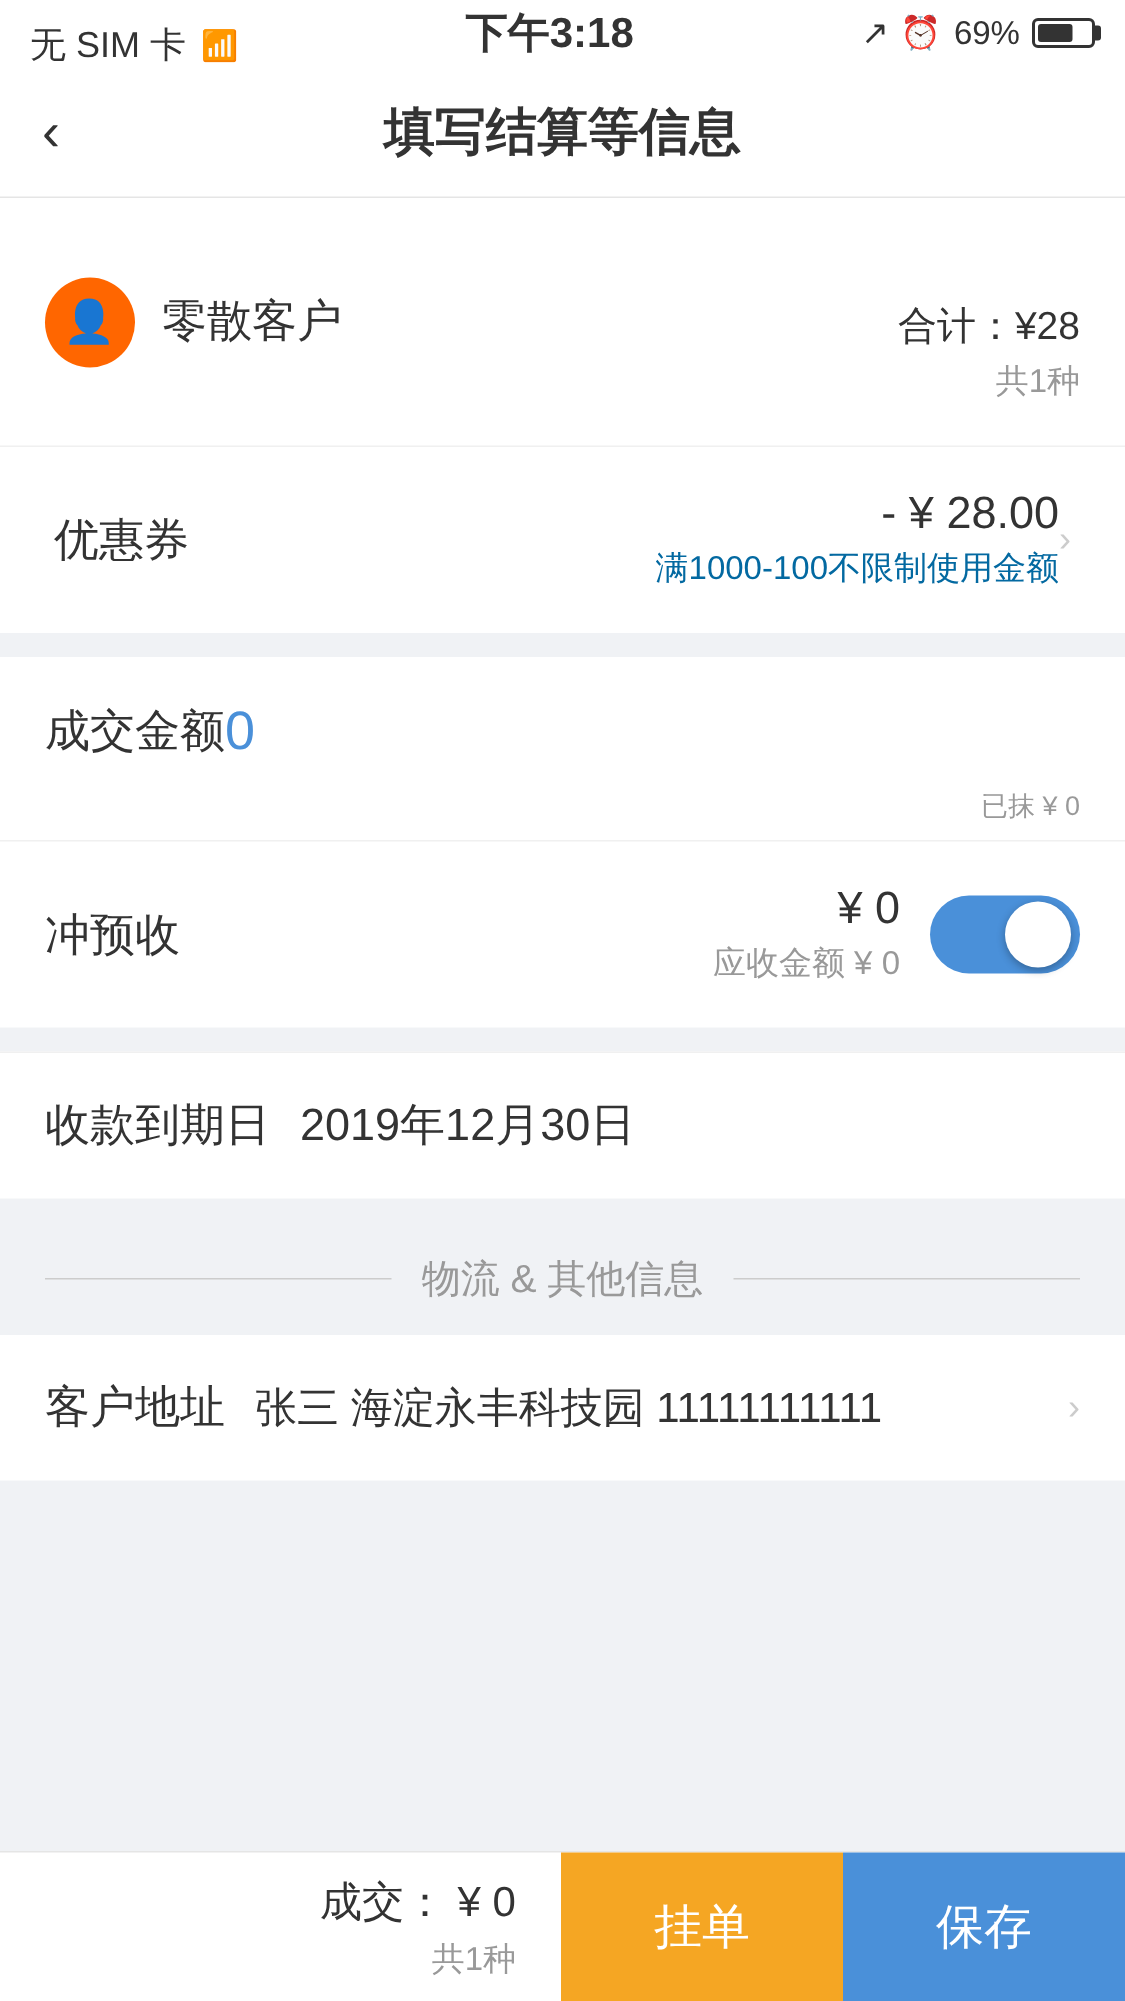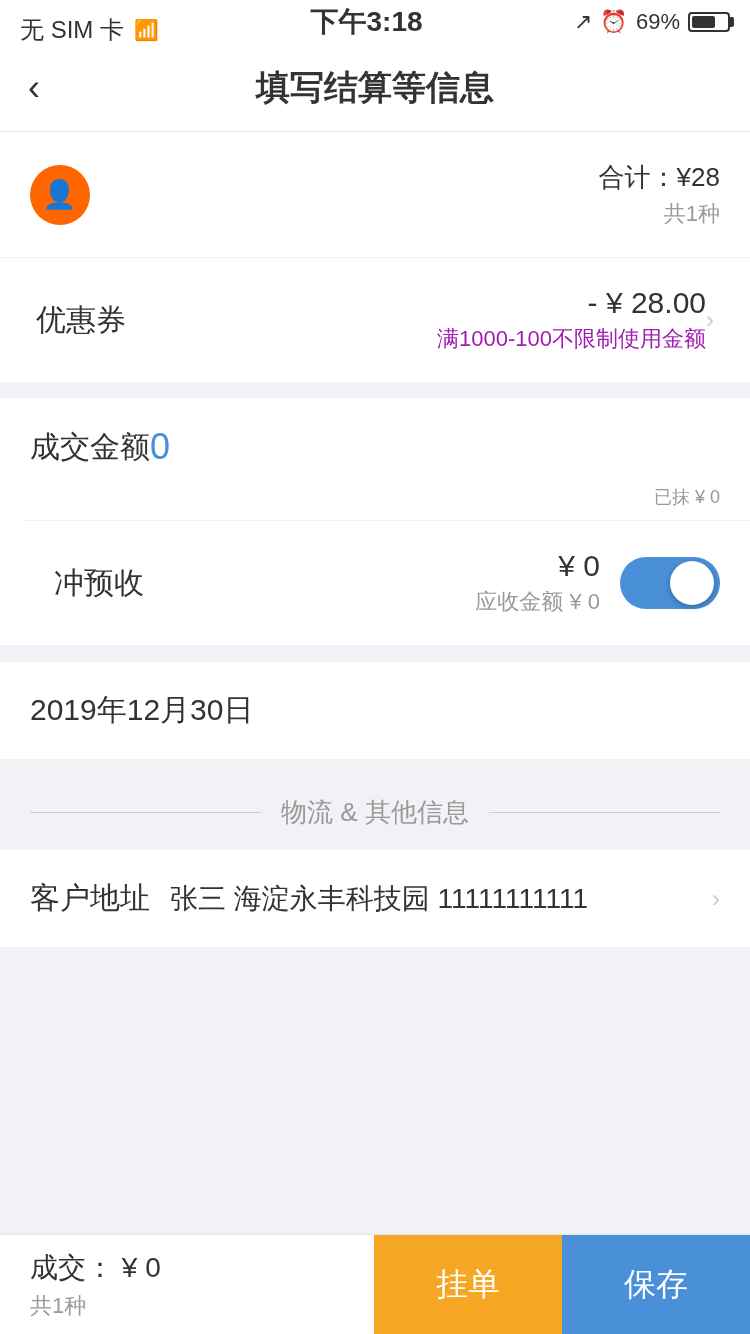--- a/index.html
+++ b/index.html
@@ -76,35 +76,35 @@
       justify-content: space-between;
     }
     .customer-left { display: flex; align-items: center; gap: 18px; }
     .avatar {
       width: 60px; height: 60px; border-radius: 50%; background: #f60;
       display: flex; align-items: center; justify-content: center;
       color: #fff; font-size: 28px;
     }
     .customer-name { font-size: 30px; color: #333; }
     .customer-right { text-align: right; }
-    .total-label { font-size: 26px; color: #333; }
+    .total-label { font-size: 26px; color: #333; margin-top: 40px; }
     .total-count { font-size: 22px; color: #999; margin-top: 4px; }
 
     
     .coupon-row {
       padding: 28px 36px;
       display: flex;
       align-items: center;
       justify-content: space-between;
       border-top: 1px solid #f0f0f0;
     }
     .coupon-label { font-size: 30px; color: #333; }
     .coupon-right { display: flex; align-items: center; gap: 0; }
     .coupon-discount { font-size: 30px; color: #333; text-align: right; }
-    .coupon-sub { font-size: 22px; color: #a21caf; margin-top: 4px; text-align: right; }
+    .coupon-sub { font-size: 22px; color: #0369a1; margin-top: 4px; text-align: right; }
     .chevron-right { font-size: 24px; color: #ccc; }
     .amount-row {
       display: flex;
       align-items: center;
       justify-content: flex-start;
       margin-bottom: 10px;
     }
     .amount-label { font-size: 30px; color: #333; }
     .amount-right { display: flex; align-items: center; gap: 20px; }
     .amount-value { font-size: 36px; color: #4a90d9; font-weight: 500; }
@@ -119,21 +119,20 @@
     }
     .amount-sub { font-size: 18px; color: #999; text-align: right; }
 
     
     .prepay-row {
       display: flex;
       align-items: center;
       justify-content: space-between;
       padding: 28px 30px;
       border-top: 1px solid #f0f0f0;
-      margin-left: 24px;
     }
     .prepay-label { font-size: 30px; color: #333; }
     .prepay-right { display: flex; align-items: center; gap: 20px; }
     .prepay-values { text-align: right; }
     .prepay-amount { font-size: 30px; color: #333; }
     .prepay-sub { font-size: 22px; color: #999; margin-top: 4px; }
 
     
     .toggle {
       width: 100px; height: 52px; border-radius: 26px; background: #4a90d9;
@@ -194,20 +193,21 @@
     .bottom-bar {
       position: fixed;
       bottom: 0;
       left: 0;
       width: 750px;
       height: 100px;
       display: flex;
       align-items: center;
       background: #fff;
       border-top: 1px solid #e5e5e5;
+      text-align: right;
     }
     .bottom-summary {
       flex: 1;
       padding: 0 30px;
     }
     .bottom-count { font-size: 22px; color: #999; margin-top: 4px; }
     .btn-hang {
       width: 188px; height: 100px;
       background: #f5a623;
       display: flex; align-items: center; justify-content: center;
@@ -249,20 +249,21 @@
     <div class="nav-back">‹</div>
     <div class="nav-title">填写结算等信息</div>
   </div>
 
   <div class="section">
     <div class="customer-row">
       <div class="customer-left">
         <div class="avatar">
           <span>👤</span>
         </div>
+        <span class="customer-name">零散客户</span>
       </div>
       <div class="customer-right">
         <div class="total-label">合计：¥28</div>
         <div class="total-count">共1种</div>
       </div>
     </div>
 
     <div class="coupon-row">
       <span class="coupon-label">优惠券</span>
       <div class="coupon-right">
@@ -297,20 +298,21 @@
         </div>
         <div class="toggle">
           <div class="toggle-knob"></div>
         </div>
       </div>
     </div>
   </div>
 
   <div class="debt-section">
     <div class="due-date-row">
+      <span class="due-date-label">收款到期日</span>
       <span class="due-date-value">2019年12月30日</span>
     </div>
   </div>
 
   <div class="logistics-header">
     <div class="logistics-line"></div>
     <span class="logistics-text">物流 &amp; 其他信息</span>
     <div class="logistics-line"></div>
   </div>
 

